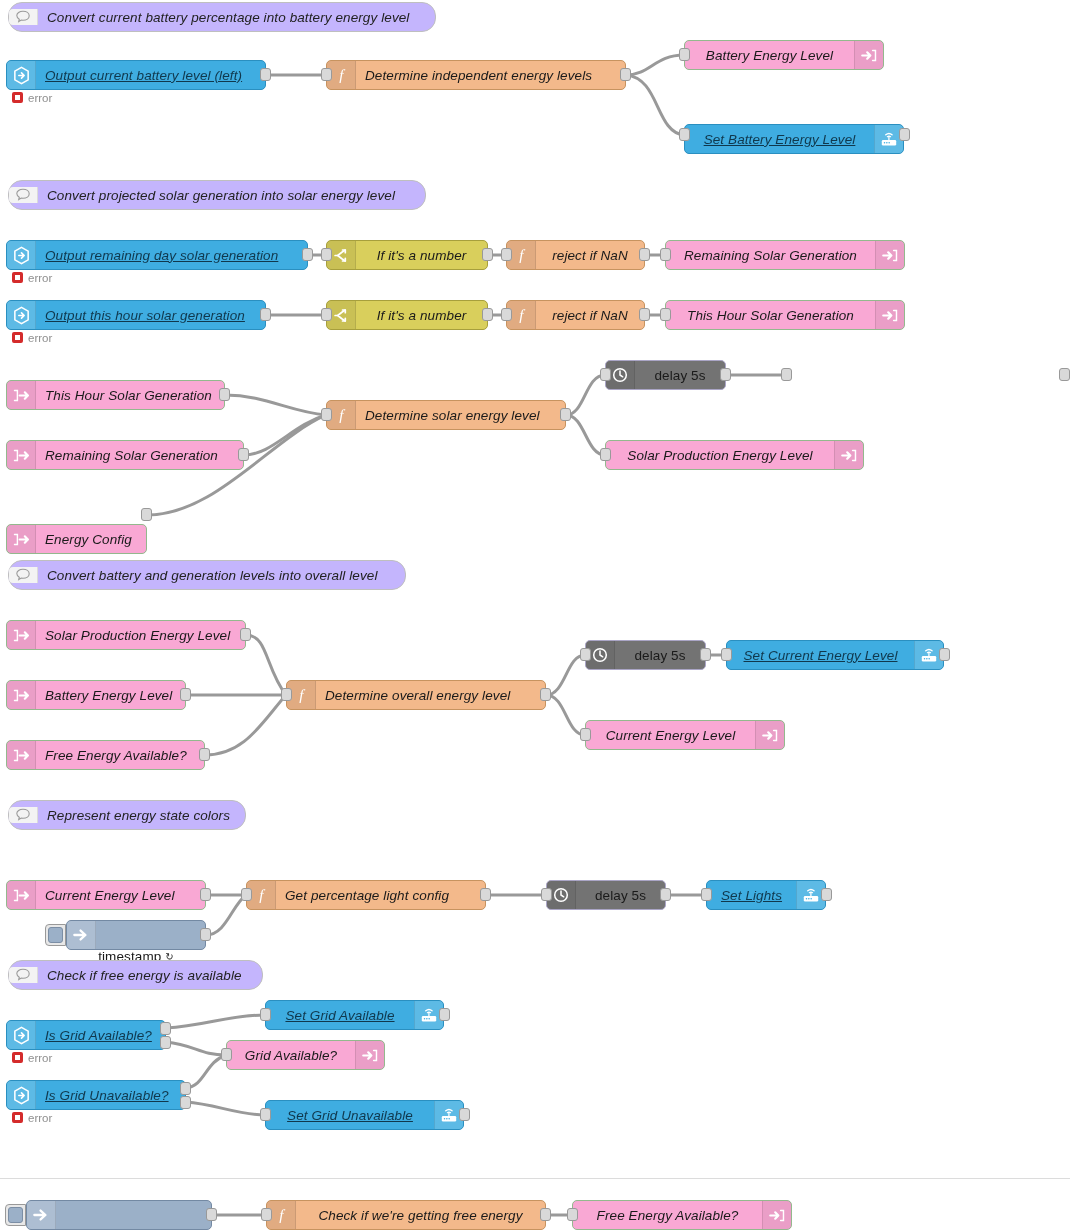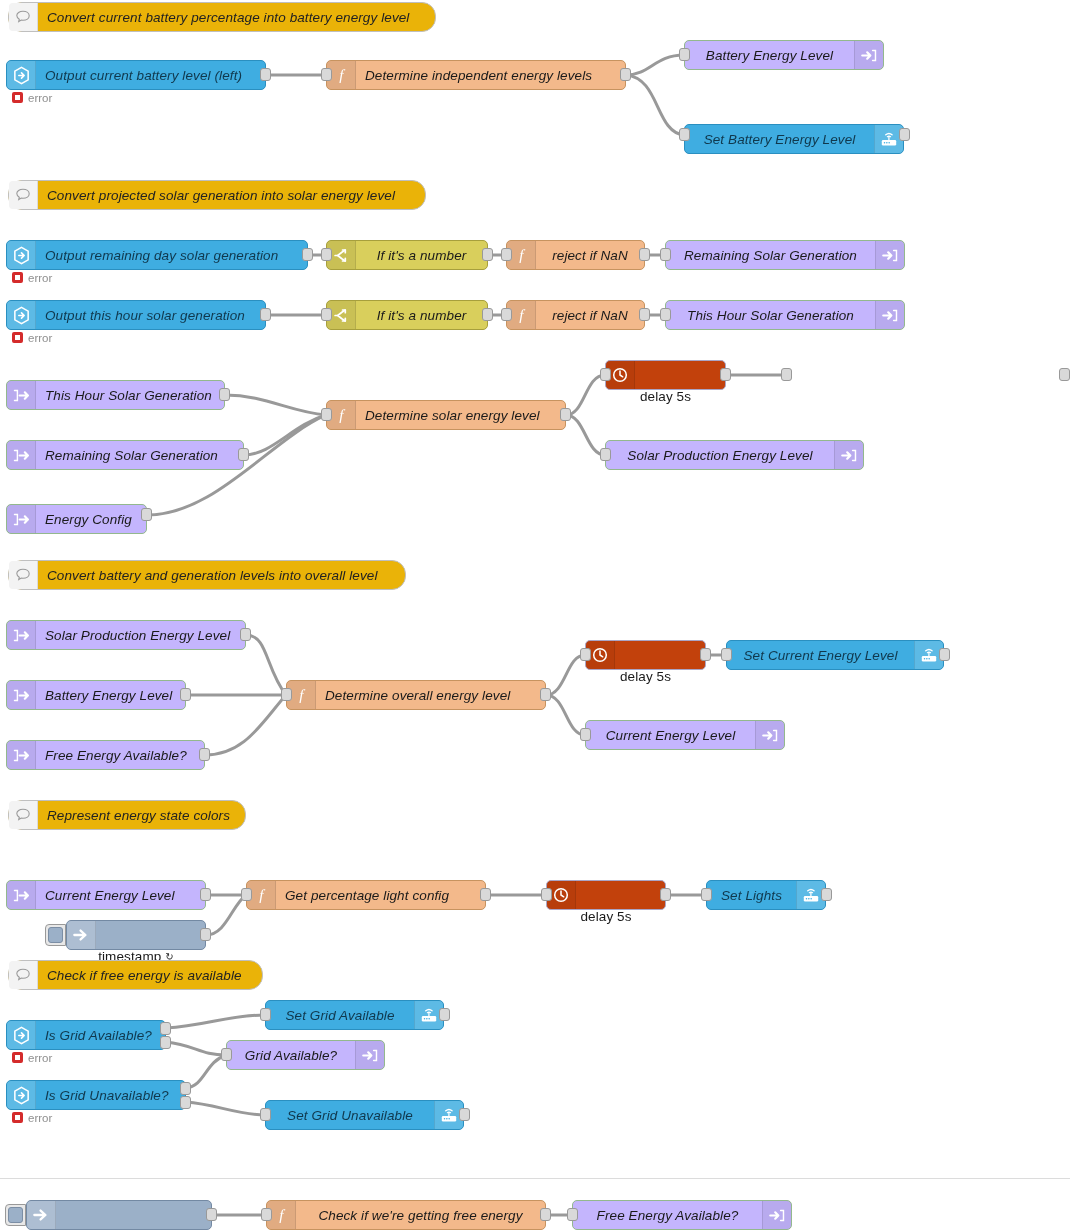--- a/index.html
+++ b/index.html
@@ -77,41 +77,42 @@
   .node .ic.r {
     border-top-right-radius: 4px;
     border-bottom-right-radius: 4px;
     border-left: 1px solid rgba(0,0,0,0.10);
   }
   .node svg { display: block; }
 
   
   .n-ha        { background: #3FADE1; border-color: #2a8fc0; }
   .n-ha .ic    { background: rgba(255,255,255,0.16); }
-  .n-ha .lbl   { color: #10384d; }
+  .n-ha .lbl   { color: #10384d; text-decoration: underline; }
 
   .n-fn        { background: #F3B98B; border-color: #c7935f; }
   .n-fn .ic    { background: rgba(0,0,0,0.07); }
 
   .n-sw        { background: #D9CF5C; border-color: #a79f3c; }
   .n-sw .ic    { background: rgba(0,0,0,0.07); }
 
-  .n-link      { background: #c4b5fd; border-color: #93b88d; }
+  .n-link      { background: #f9a8d4; border-color: #93b88d; }
   .n-link .ic  { background: rgba(0,0,0,0.06); }
 
-  .n-delay     { background: #c2410c; border-color: #aaa5c6; flex-direction: column; }
+  .n-delay     { background: #737373; border-color: #aaa5c6; }
   .n-delay .ic { background: rgba(0,0,0,0.05); }
 
   .n-inject    { background: #9BB0C8; border-color: #7389a3; flex-direction: column; }
   .n-inject .ic{ background: rgba(255,255,255,0.18); }
 
   .n-comment   {
-    background: #eab308;
+    background: #c4b5fd;
     border-color: #bfbfbf;
     border-radius: 14px;
+    align-items: center;
   }
   .n-comment .ic { background: #f3f3f3; }
   .n-comment .lbl { color: #222; }
 
   
   .injbtn {
     position: absolute;
     left: -22px;
     top: 3px;
     width: 21px;
@@ -413,21 +414,21 @@
     <span class="ic l">
       <svg width="18" height="15" viewBox="0 0 20 16">
           <path d="M2.8 2.5H6v11H2.8" fill="none" stroke="#fff" stroke-width="1.6" stroke-linecap="round"></path>
           <path d="M8.5 8h8.7M14.2 4.5L17.7 8l-3.5 3.5" fill="none" stroke="#fff" stroke-width="2.4" stroke-linecap="round" stroke-linejoin="round"></path>
         </svg>
     </span>
     <span class="lbl left">Remaining Solar Generation</span>
   </div>
   <div class="port" style="left:238px; top:448px;"></div>
 
-  <div class="node n-link" style="left:6px; top:504px; width:141px;">
+  <div class="node n-link" style="left:6px; top:524px; width:141px;">
     <span class="ic l">
       <svg width="18" height="15" viewBox="0 0 20 16">
           <path d="M2.8 2.5H6v11H2.8" fill="none" stroke="#fff" stroke-width="1.6" stroke-linecap="round"></path>
           <path d="M8.5 8h8.7M14.2 4.5L17.7 8l-3.5 3.5" fill="none" stroke="#fff" stroke-width="2.4" stroke-linecap="round" stroke-linejoin="round"></path>
         </svg>
     </span>
     <span class="lbl left">Energy Config</span>
   </div>
   <div class="port" style="left:141px; top:508px;"></div>
 

